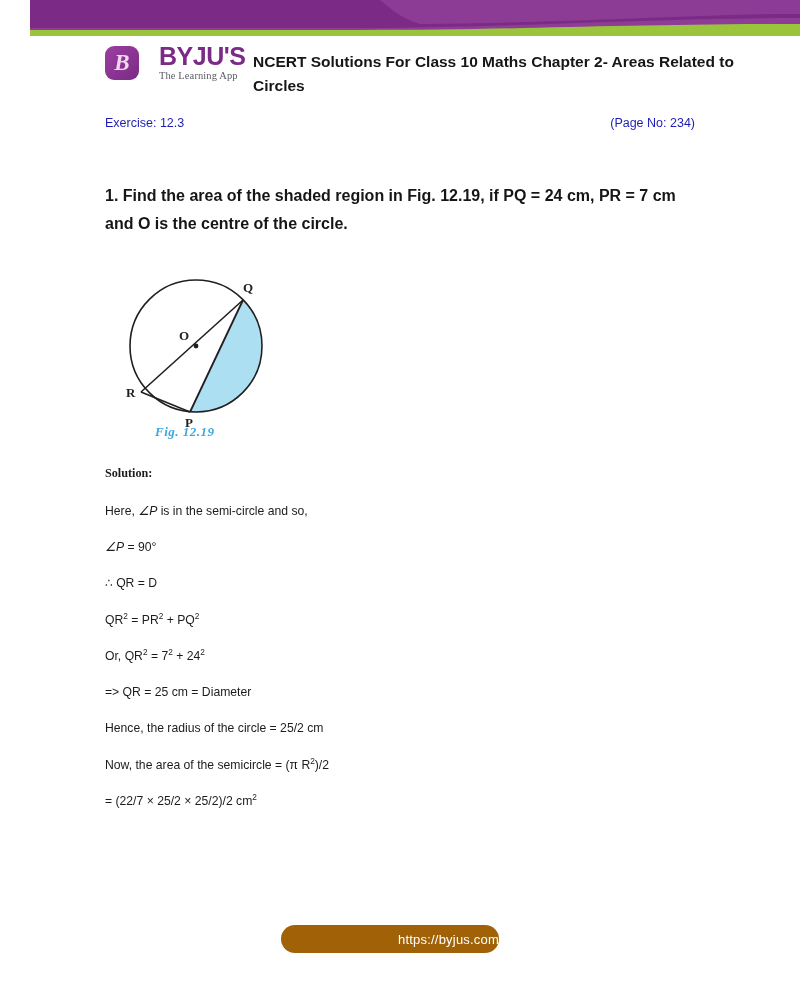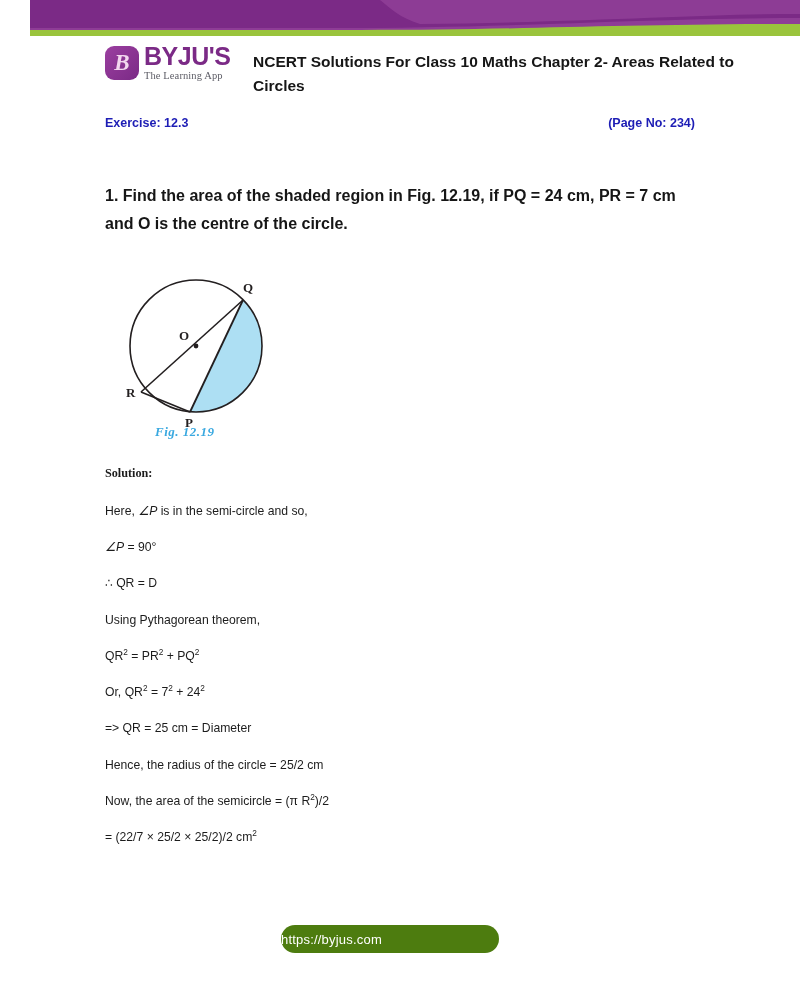--- a/index.html
+++ b/index.html
@@ -50,21 +50,21 @@
     align-items: center;
     justify-content: center;
     color: #f3d7ef;
     font-family: "Liberation Serif", serif;
     font-size: 23px;
     font-weight: bold;
     font-style: italic;
     letter-spacing: 0;
   }
   .logo-text {
-    margin-left: 5px;
+    margin-left: 20px;
     line-height: 1;
   }
   .logo-word {
     font-family: "Liberation Sans", sans-serif;
     font-weight: bold;
     font-size: 25px;
     color: #7b2a86;
     letter-spacing: -0.5px;
     display: block;
   }
@@ -92,21 +92,21 @@
   
   .exercise-row {
     position: absolute;
     left: 105px;
     top: 116px;
     width: 590px;
     display: flex;
     justify-content: space-between;
     align-items: baseline;
     font-size: 12.5px;
-    font-weight: bold;
+    font-weight: normal;
     color: #1d1db5;
   }
 
   
   .question {
     position: absolute;
     left: 105px;
     top: 182px;
     width: 595px;
     font-size: 16px;
@@ -166,24 +166,24 @@
   .ital { font-style: italic; }
 
   
   .footer-pill {
     position: absolute;
     left: 281px;
     top: 925px;
     width: 218px;
     height: 28px;
     border-radius: 14px;
-    background: #4d7c0f;
+    background: #a16207;
     display: flex;
     align-items: center;
-    justify-content: flex-start;
+    justify-content: flex-end;
   }
   .footer-pill span {
     color: #ffffff;
     font-size: 13px;
     letter-spacing: 0.2px;
   }
 </style>
 </head>
 <body>
 
@@ -240,21 +240,20 @@
     <text x="65" y="159" font-family="Liberation Serif, serif" font-size="13" font-weight="bold" fill="#231f20">P</text>
   </svg>
 </div>
 <div class="fig-caption">Fig. 12.19</div>
 
 <div class="solution">
   <p class="sol-line heading">Solution:</p>
   <p class="sol-line">Here, <span class="ital">∠P</span> is in the semi-circle and so,</p>
   <p class="sol-line"><span class="ital">∠P</span> = 90°</p>
   <p class="sol-line">∴ QR = D</p>
-  <p class="sol-line">Using Pythagorean theorem,</p>
   <p class="sol-line">QR<sup>2</sup> = PR<sup>2</sup> + PQ<sup>2</sup></p>
   <p class="sol-line">Or, QR<sup>2</sup> = 7<sup>2</sup> + 24<sup>2</sup></p>
   <p class="sol-line">=&gt; QR = 25 cm = Diameter</p>
   <p class="sol-line">Hence, the radius of the circle = 25/2 cm</p>
   <p class="sol-line">Now, the area of the semicircle = (π R<sup>2</sup>)/2</p>
   <p class="sol-line">= (22/7 × 25/2 × 25/2)/2 cm<sup>2</sup></p>
 </div>
 
 <div class="footer-pill">
   <span>https://byjus.com</span>

